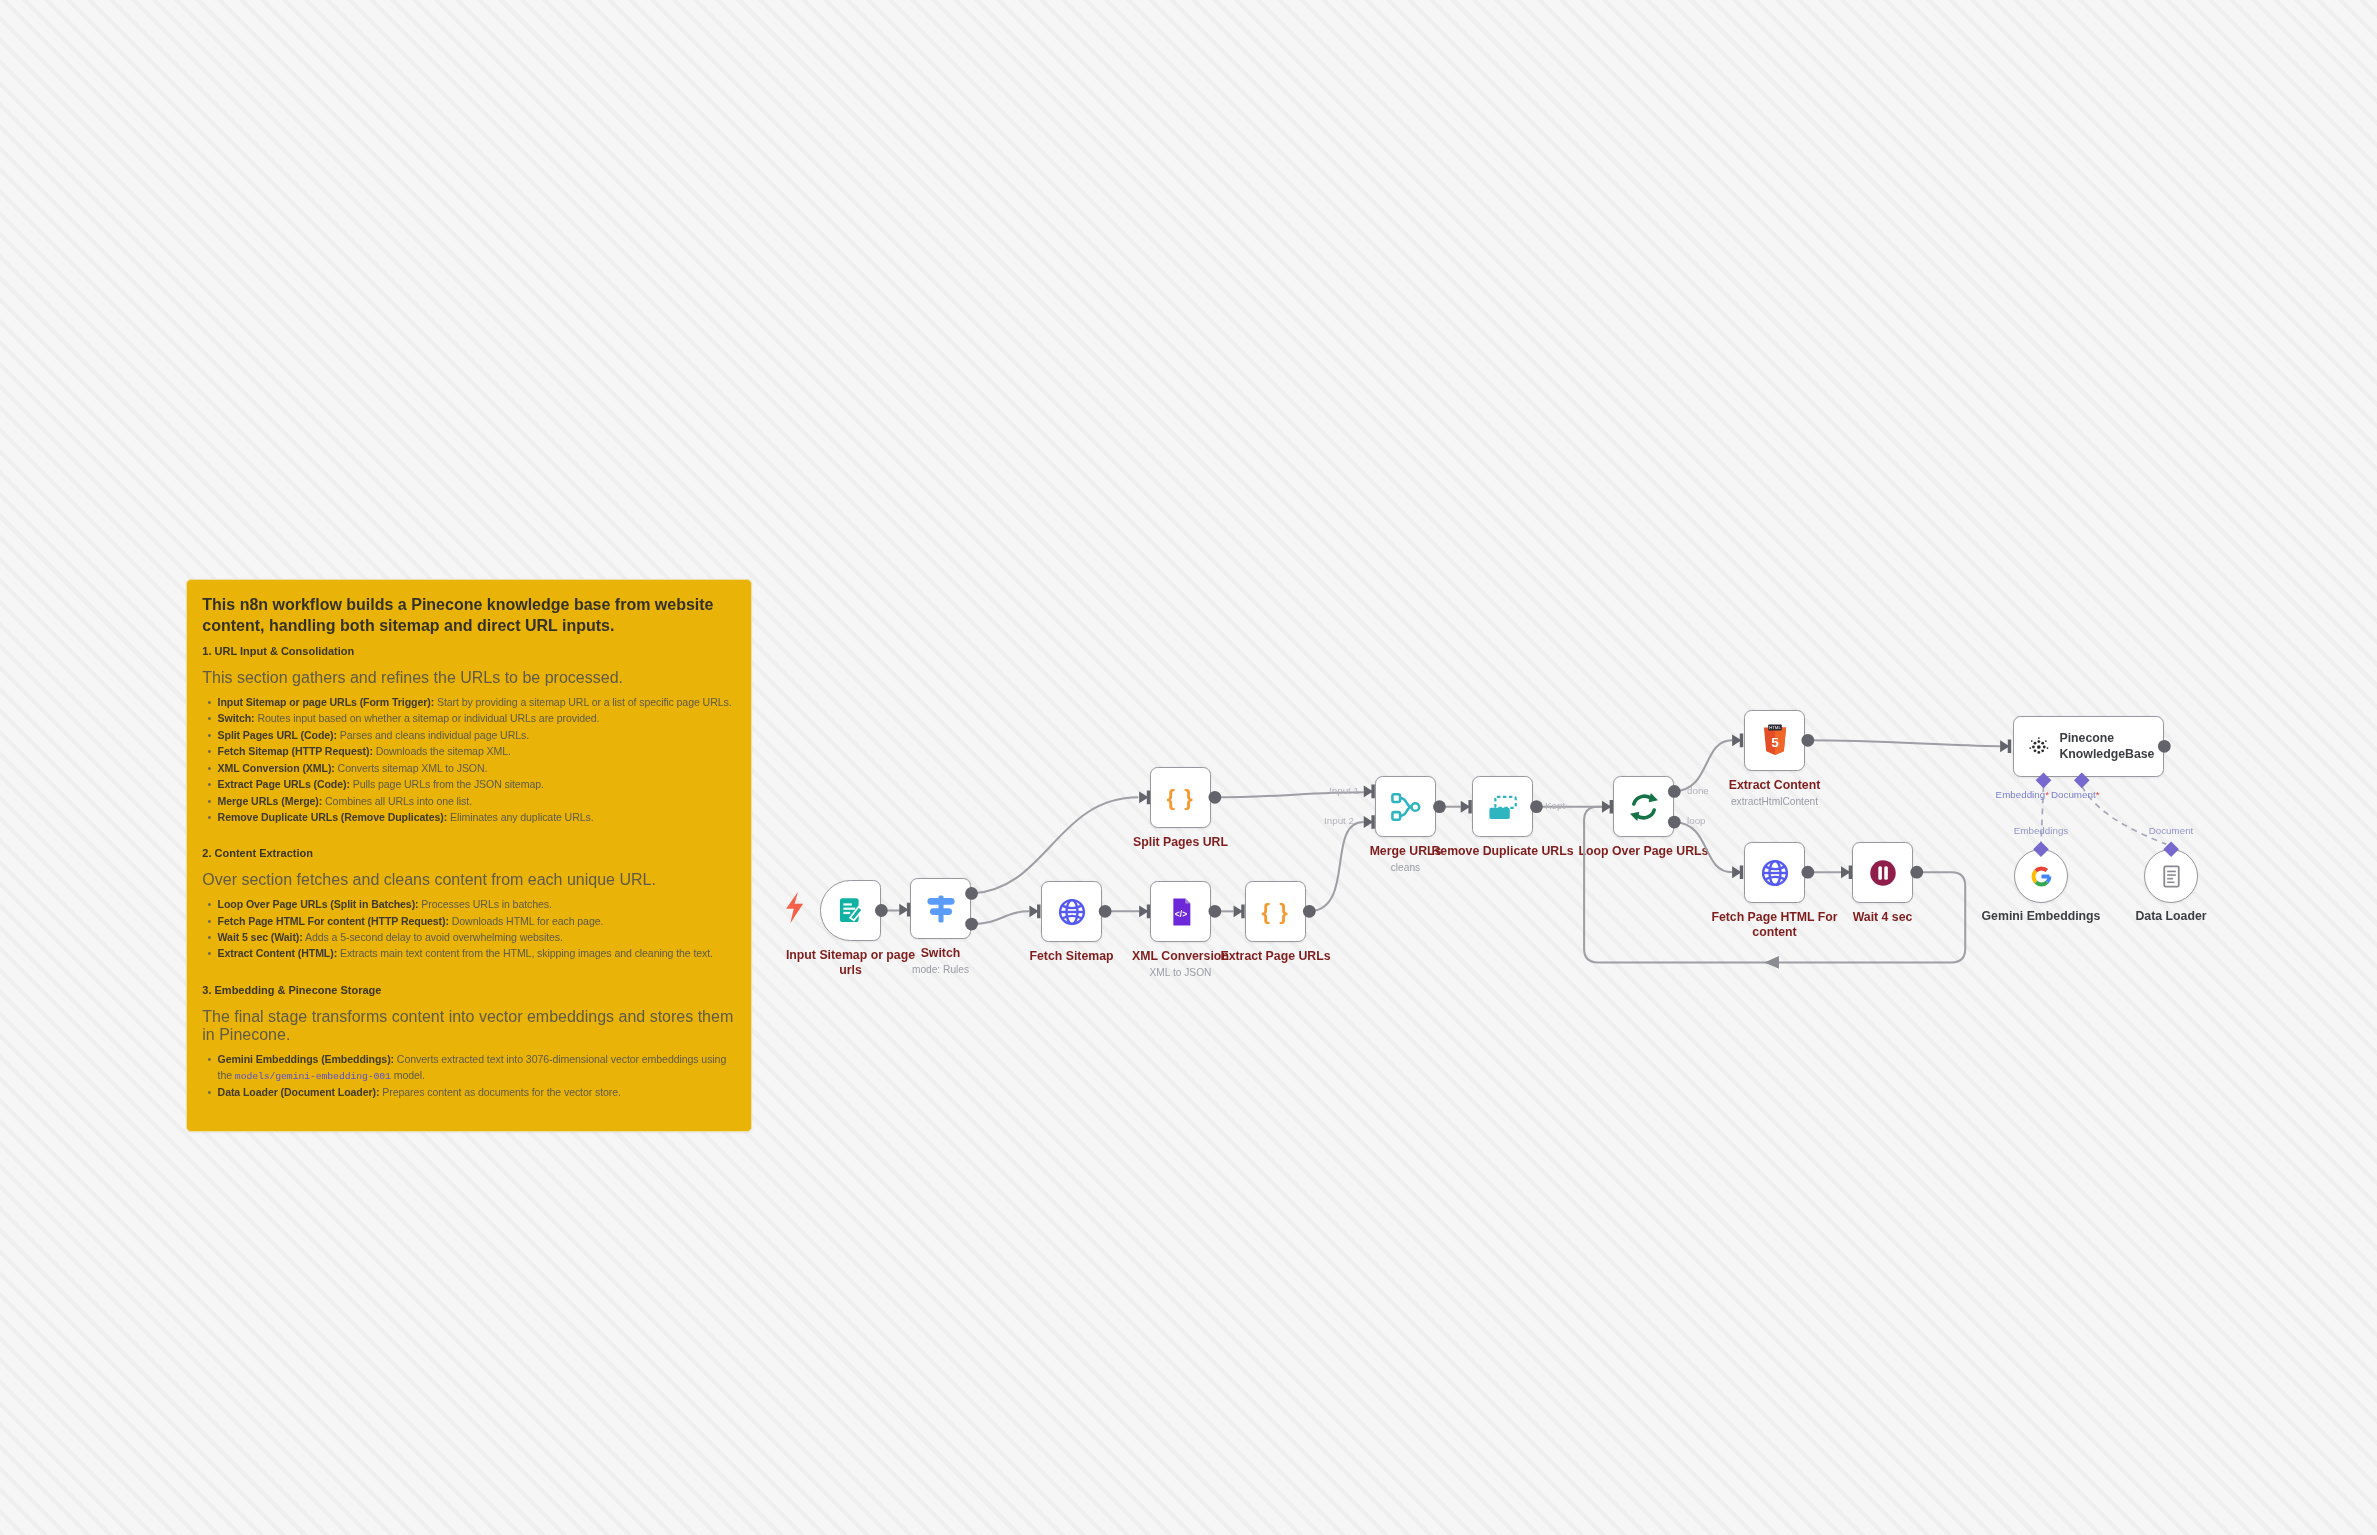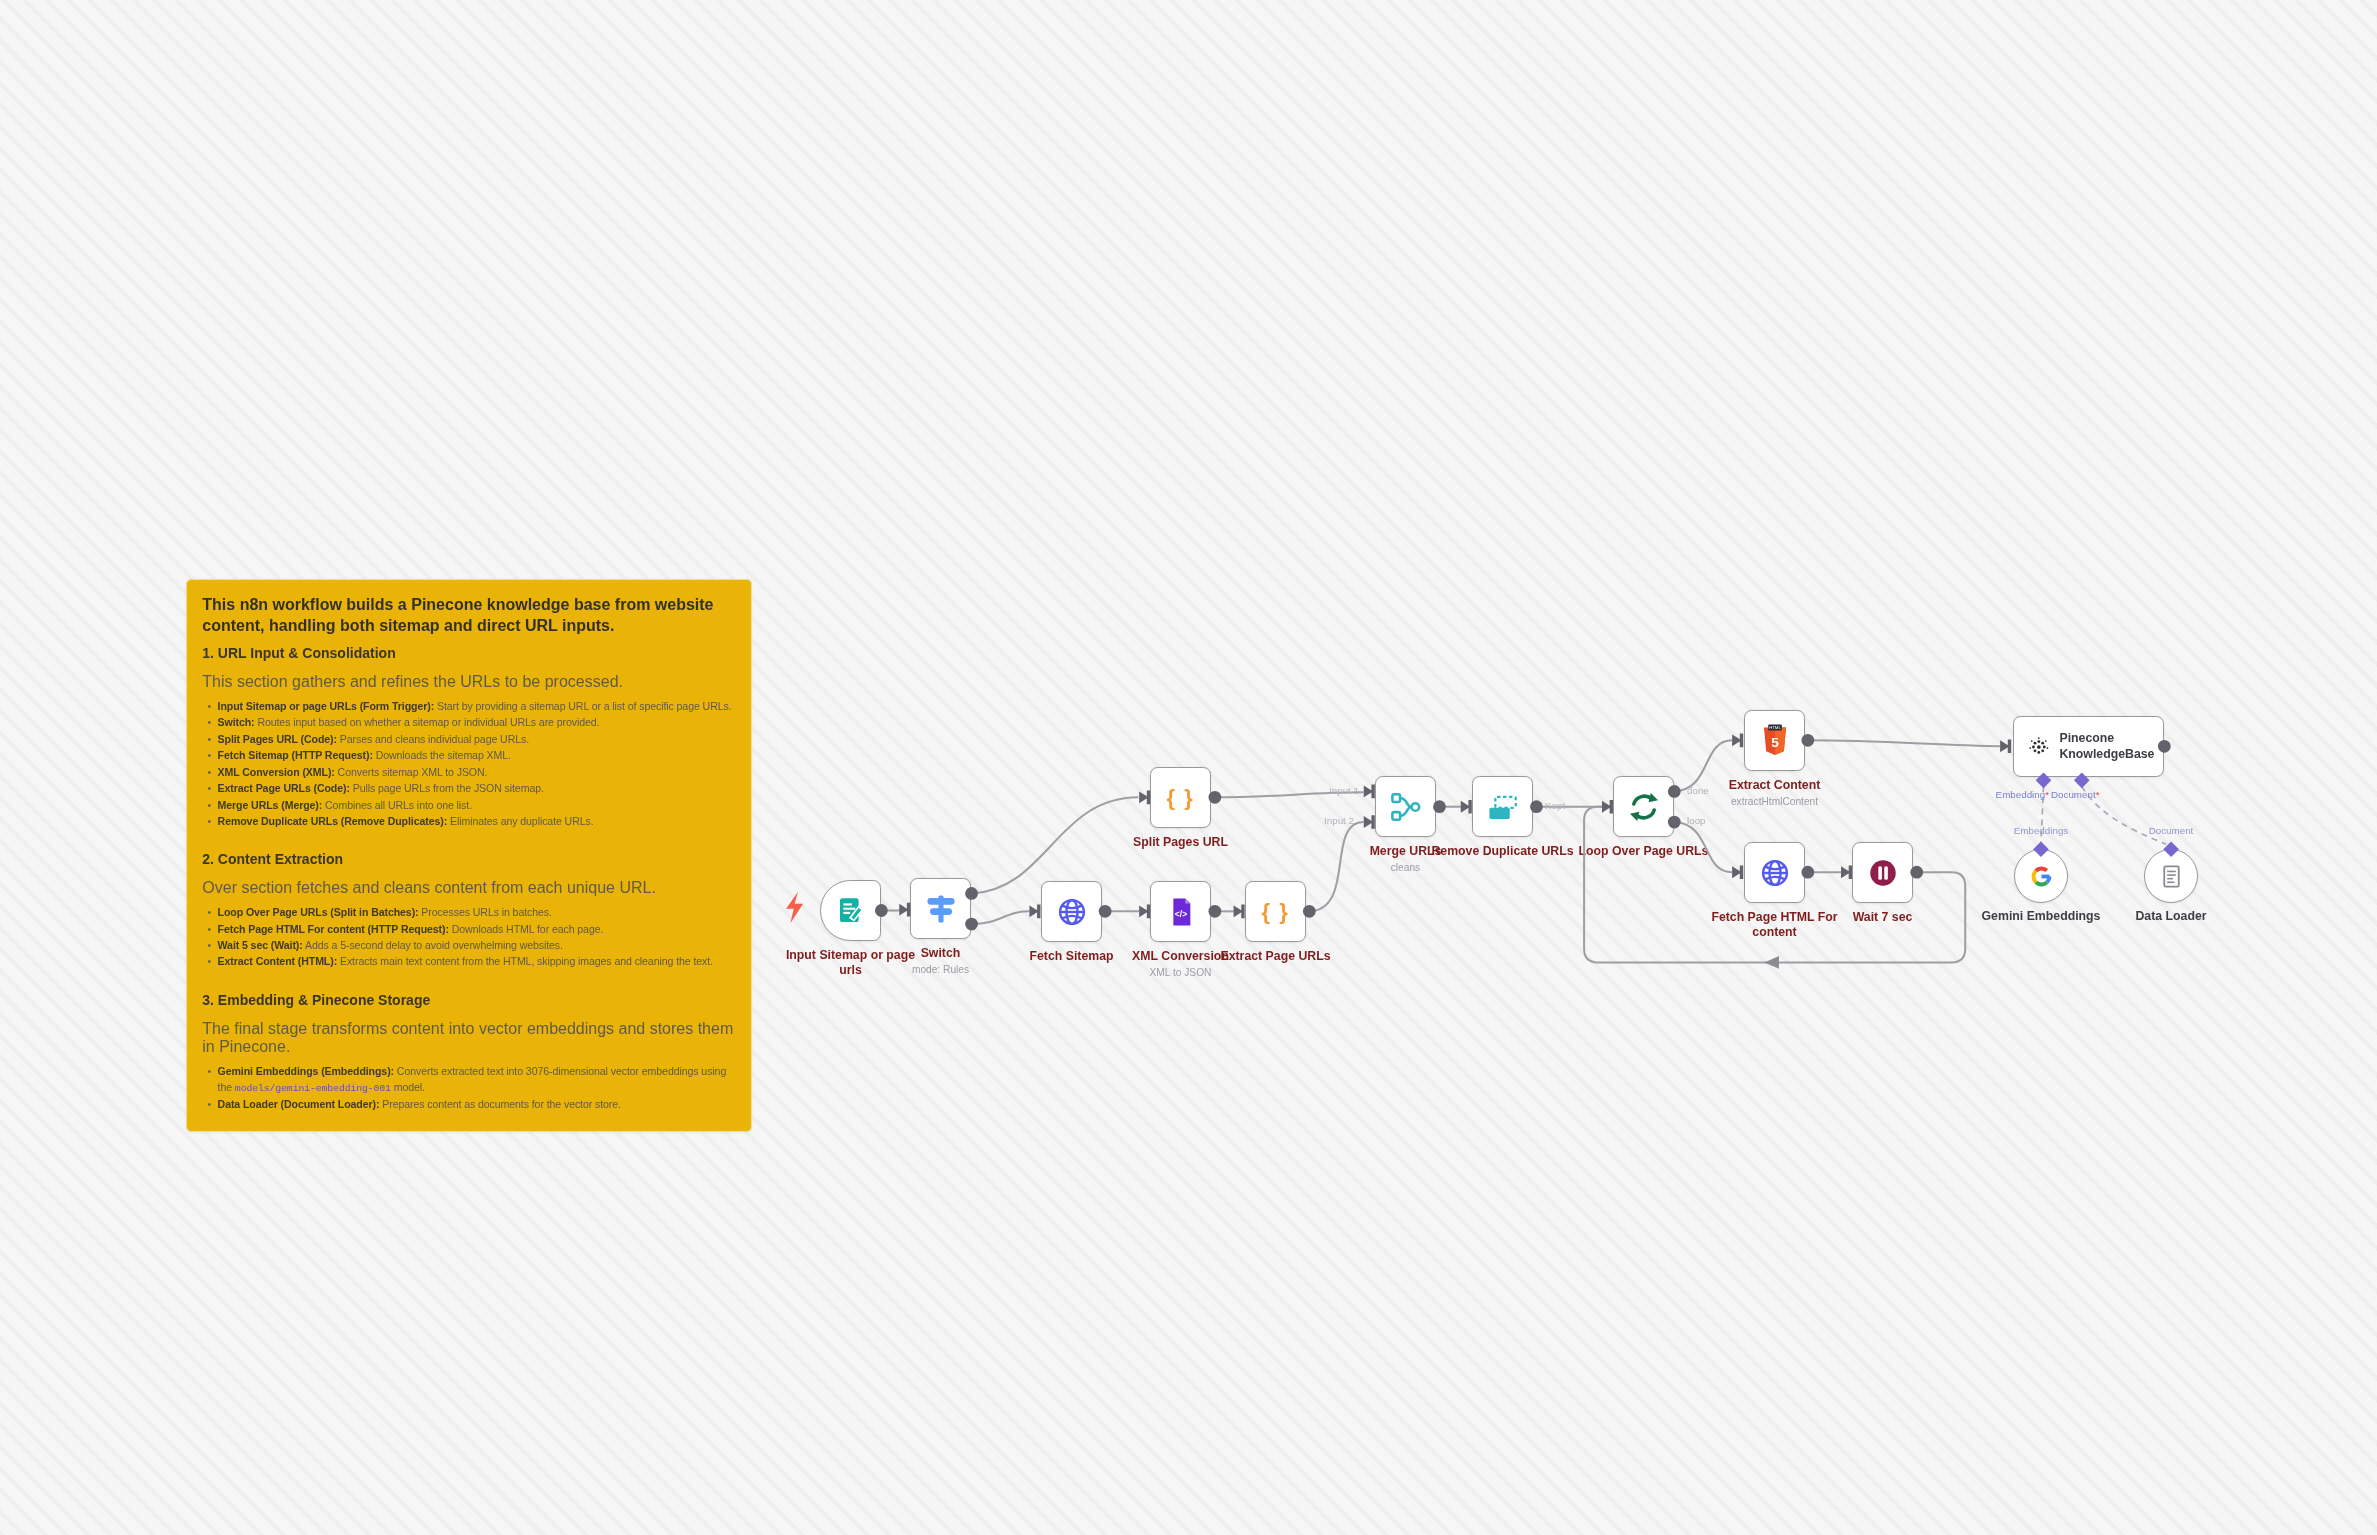--- a/index.html
+++ b/index.html
@@ -12,21 +12,21 @@
   .canvas{position:absolute;inset:0;}
   svg.edges{position:absolute;left:0;top:0;z-index:3;pointer-events:none;}
   
   .sticky{
     position:absolute;left:186px;top:579px;width:566px;height:553px;z-index:1;
     background:#eab308;border:0.9px solid #ecdfa0;border-radius:5.1px;
     box-shadow:0 0.9px 2.6px rgba(0,0,0,0.06);
     padding:13.6px 15.3px;box-sizing:border-box;color:#5f5a4a;
   }
   .sticky h1{font-size:16px;line-height:1.35;margin:0 0 8.5px 0;color:#33302a;font-weight:bold;}
-  .sticky h2{font-size:14px;margin:0 0 3.4px 0;color:#3b3526;font-weight:bold;}
+  .sticky h2{font-size:11px;margin:0 0 3.4px 0;color:#3b3526;font-weight:bold;}
   .sticky h2.spaced{margin-top:22px;}
   .sticky p{font-size:16px;margin:12px 0 6.8px 0;}
   .sticky ul{list-style:none;margin:0;padding:0 0 0 5.1px;}
   .sticky li{font-size:10.6px;line-height:1.55;padding-left:10.2px;position:relative;letter-spacing:-0.1px;}
   .sticky li::before{content:"•";position:absolute;left:0;top:0;color:#6a6453;}
   .sticky .bb{font-weight:bold;color:#403a2c;}
   .sticky code{
     font-family:"Liberation Mono","DejaVu Sans Mono",monospace;
     color:#5b4fd1;font-size:9.8px;
   }
@@ -228,21 +228,21 @@
   </div>
 
   <div class="node" style="left:1852px;top:842px;">
     <div class="nbox">
       <svg width="34" height="34" viewBox="0 0 40 40">
         <circle cx="20" cy="20" r="15" fill="#8f1f4a"></circle>
         <rect x="14.5" y="12" width="4.2" height="16" rx="1.8" fill="#ffffff"></rect>
         <rect x="21.5" y="12" width="4.2" height="16" rx="1.8" fill="#ffffff"></rect>
       </svg>
     </div>
-    <div class="nlabel">Wait 7 sec</div>
+    <div class="nlabel">Wait 4 sec</div>
   </div>
 
   <div class="node" style="left:2013px;top:716px;">
     <div class="nbox wide">
       <svg width="32" height="32" viewBox="0 0 40 40">
         <g fill="#2b2b2e">
           <circle cx="20" cy="20" r="3.4"></circle>
           <circle cx="20" cy="10" r="2.6"></circle>
             <circle cx="27.1" cy="12.9" r="2.6"></circle>
           <circle cx="30" cy="20" r="2.6"></circle>

